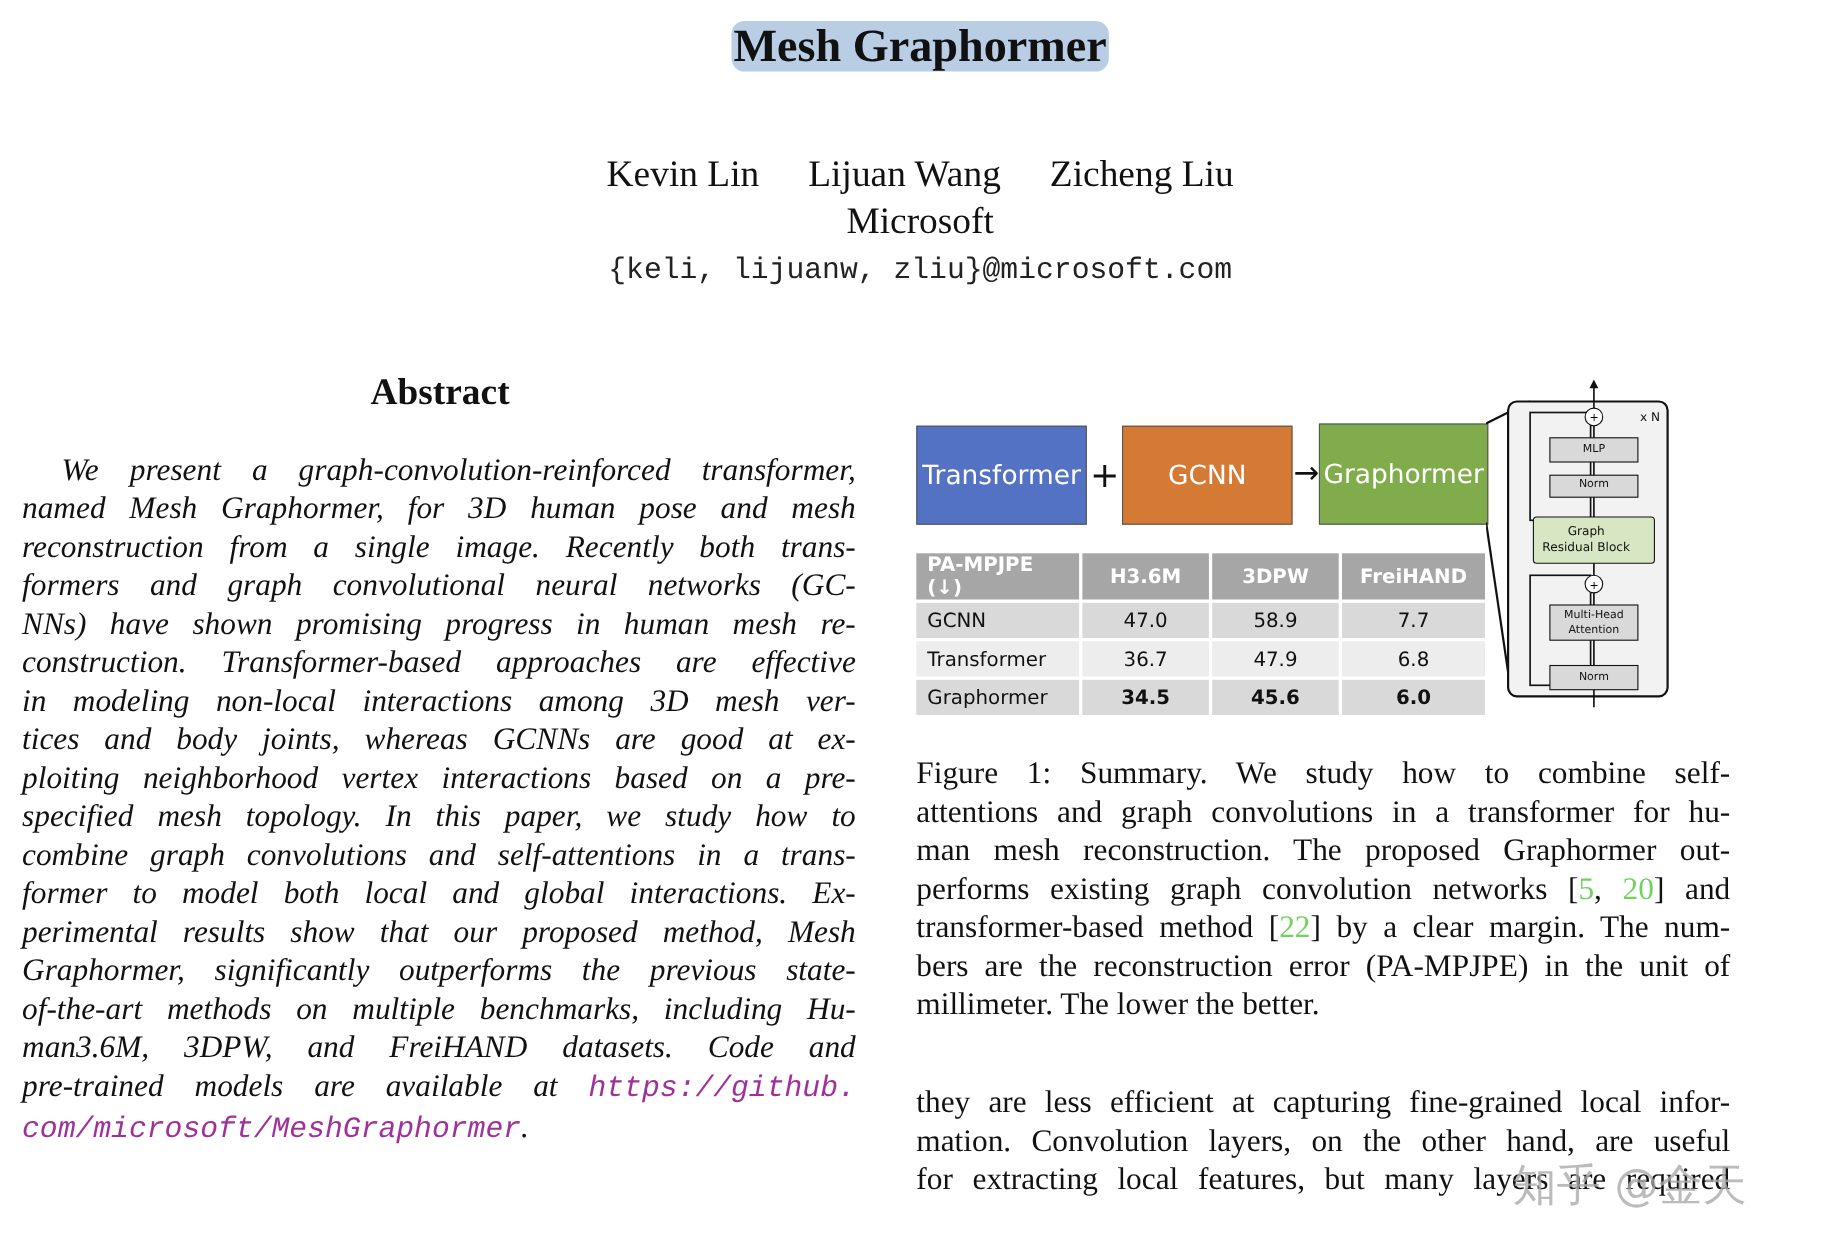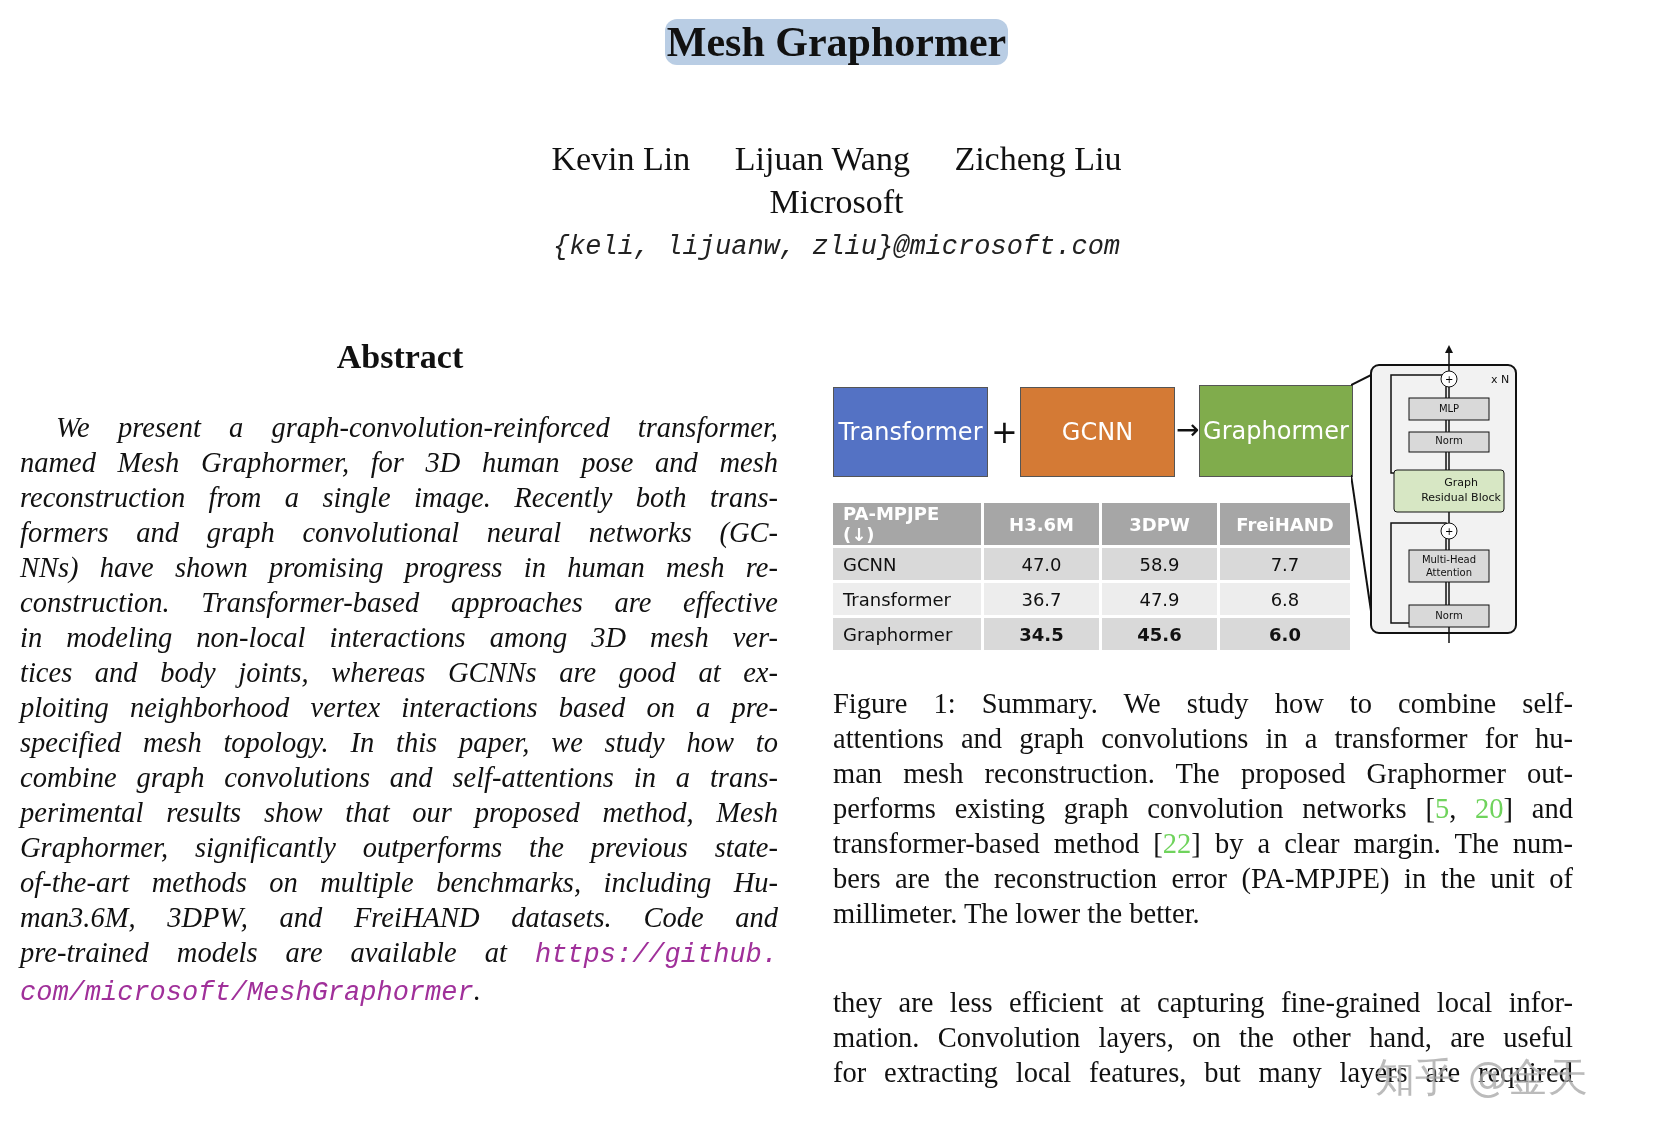--- a/index.html
+++ b/index.html
@@ -4,21 +4,21 @@
 <style>
   html, body { margin:0; padding:0; background:#ffffff; }
   body { width:1673px; height:1143px; position:relative; overflow:hidden;
          font-family:"Liberation Serif", "DejaVu Serif", serif; color:#111; }
   .abs { position:absolute; }
   .title { left:0; width:1673px; top:18px; text-align:center; }
   .title span { background:#b9cde4; font-weight:bold; font-size:42px; padding:0 2px;border-radius:12px; }
   .authors { left:0; width:1673px; top:140px; text-align:center; font-size:34px; word-spacing:0; }
   .authors span { margin:0 18px; }
   .affil { left:0; width:1673px; top:183px; text-align:center; font-size:34px; }
-  .email { left:0; width:1673px; top:232px; text-align:center; font-size:27px; font-family:"Liberation Mono", "DejaVu Sans Mono", monospace; color:#222;font-style:italic; }
+  .email { left:0; width:1673px; top:232px; text-align:center; font-size:27px; font-family:"Liberation Mono", "DejaVu Sans Mono", monospace; color:#222; }
   .abs-head { left:20px; width:760px; top:338px; text-align:center; font-size:34px; font-weight:bold; }
   .abstract { left:20px; width:758px; top:410px; font-size:28.5px; line-height:35px; font-style:italic; text-align:justify; }
   .abstract .line { display:block; white-space:nowrap; text-align-last:justify; text-align:justify; }
   .abstract .link { color:#a0309a; font-family:"Liberation Mono", "DejaVu Sans Mono", monospace; font-style:italic; font-size:27px; }
   .fig { left:833px; top:355px; width:740px; height:345px; }
   .box { position:absolute; color:#fff; font-family:"DejaVu Sans", sans-serif; font-size:24px;
          display:flex; align-items:center; justify-content:center; border:1px solid #555; }
   .op { position:absolute; font-family:"DejaVu Sans", sans-serif; font-size:32px; color:#111; }
   table.res { position:absolute; border-collapse:separate; border-spacing:3px; font-family:"DejaVu Sans", sans-serif; font-size:18px; }
   table.res th { background:#a6a6a6; color:#fff; font-weight:bold; height:32px; padding:0 10px; }
@@ -56,20 +56,21 @@
   <span class="line">named Mesh Graphormer, for 3D human pose and mesh</span>
   <span class="line">reconstruction from a single image.  Recently both trans-</span>
   <span class="line">formers and graph convolutional neural networks (GC-</span>
   <span class="line">NNs) have shown promising progress in human mesh re-</span>
   <span class="line">construction. Transformer-based approaches are effective</span>
   <span class="line">in modeling non-local interactions among 3D mesh ver-</span>
   <span class="line">tices and body joints, whereas GCNNs are good at ex-</span>
   <span class="line">ploiting neighborhood vertex interactions based on a pre-</span>
   <span class="line">specified mesh topology.  In this paper, we study how to</span>
   <span class="line">combine graph convolutions and self-attentions in a trans-</span>
+  <span class="line">former to model both local and global interactions.  Ex-</span>
   <span class="line">perimental results show that our proposed method, Mesh</span>
   <span class="line">Graphormer, significantly outperforms the previous state-</span>
   <span class="line">of-the-art methods on multiple benchmarks, including Hu-</span>
   <span class="line">man3.6M, 3DPW, and FreiHAND datasets.   Code and</span>
   <span class="line"><span>pre-trained models are available at </span><a class="link">https://github.</a></span>
   <span style="display:block"><a class="link">com/microsoft/MeshGraphormer</a><span>.</span></span>
 </div>
 
 <div class="abs fig">
   <div class="box" style="left: 0px; top: 32px; width: 153px; height: 88px; background: rgb(84, 114, 196);">
@@ -129,21 +130,21 @@
     <rect x="43" y="127" width="110" height="42" rx="3" fill="#d7e7c4" stroke="#111"></rect>
     <rect x="40" y="180" width="55" height="100" fill="none" stroke="#111" stroke-width="1.5"></rect>
     <circle cx="98" cy="188" r="8" fill="#fff" stroke="#111"></circle>
     <text x="94" y="192" font-size="10" font-family="DejaVu Sans, sans-serif">+</text>
     <rect x="58" y="207" width="80" height="32" fill="#d9d9d9" stroke="#111"></rect>
     <rect x="58" y="262" width="80" height="22" fill="#d9d9d9" stroke="#111"></rect>
   </svg>
   <div style="position:absolute;left:658px;top:18px;font-family:'DejaVu Sans',sans-serif;font-size:11px;">x N</div>
   <div style="position:absolute;left:576px;top:48px;width:80px;text-align:center;font-family:'DejaVu Sans',sans-serif;font-size:10px;">MLP</div>
   <div style="position:absolute;left:576px;top:80px;width:80px;text-align:center;font-family:'DejaVu Sans',sans-serif;font-size:10px;">Norm</div>
-  <div style="position:absolute;left:561px;top:120px;width:134px;text-align:center;font-family:'DejaVu Sans',sans-serif;font-size:11px;line-height:15px;">
+  <div style="position:absolute;left:542px;top:120px;width:134px;text-align:center;font-family:'DejaVu Sans',sans-serif;font-size:11px;line-height:15px;">
     <span style="display:block">Graph</span>
     <span style="display:block">Residual Block</span>
   </div>
   <div style="position:absolute;left:576px;top:198px;width:80px;text-align:center;font-family:'DejaVu Sans',sans-serif;font-size:10px;line-height:13px;">
     <span style="display:block">Multi-Head</span>
     <span style="display:block">Attention</span>
   </div>
   <div style="position:absolute;left:576px;top:255px;width:80px;text-align:center;font-family:'DejaVu Sans',sans-serif;font-size:10px;">Norm</div>
 </div>
 

